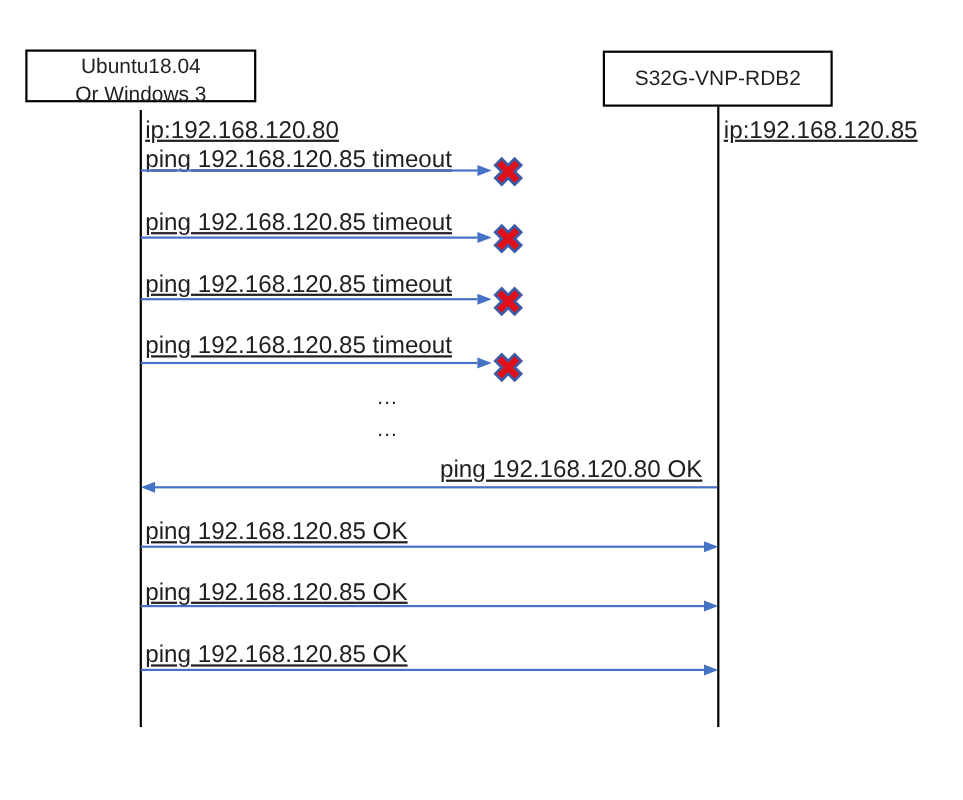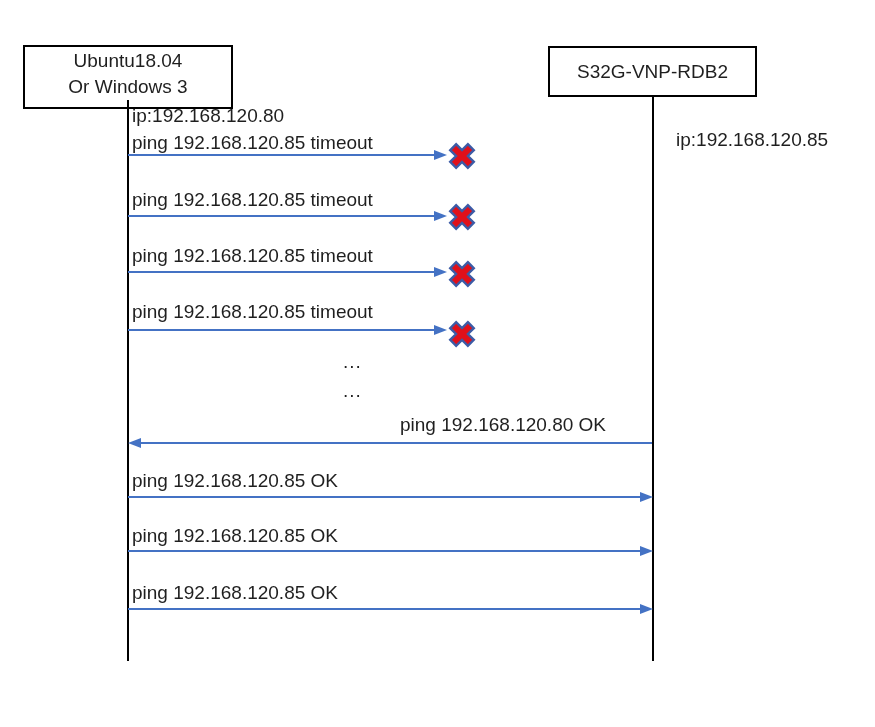--- a/index.html
+++ b/index.html
@@ -19,42 +19,43 @@
 
   .actor-box {
     position: absolute;
     box-sizing: border-box;
     border: 2px solid #000000;
     background: #ffffff;
     text-align: center;
     font-size: 19px;
   }
   .actor-box.left {
-    left: 23px; top: 45px; width: 210px; height: 64px;
+    left: 23px; top: 45px; width: 210px; height: 48px;
     line-height: 26px;
     padding-top: 1px;
   }
   .actor-box.right {
     left: 548px; top: 46px; width: 209px; height: 51px;
     line-height: 47px;
   }
 
   .lifeline {
     position: absolute;
     width: 2px;
     background: #000000;
   }
   .lifeline.left  { left: 127px; top: 100px; height: 561px; }
   .lifeline.right { left: 652px; top: 97px;  height: 564px; }
 
   .msg-label {
     position: absolute;
-    font-size: 19px;
+    font-size: 22px;
     white-space: nowrap;
     color: #1f1f1f;
+    text-decoration: underline;
   }
   .msg-label.right-align {
     text-align: left;
     width: 250px;
   }
 
   .msg-line {
     position: absolute;
     height: 2px;
     background: #4472C4;
@@ -98,21 +99,21 @@
     <div>Or Windows 3</div>
   </div>
   <div class="actor-box right">
     <div>S32G-VNP-RDB2</div>
   </div>
 
   <div class="lifeline left"></div>
   <div class="lifeline right"></div>
 
   <div class="msg-label" style="left:132px; top:105px;">ip:192.168.120.80</div>
-  <div class="msg-label" style="left:676px; top:105px;margin-top:24px;">ip:192.168.120.85</div>
+  <div class="msg-label" style="left:658px; top:105px;">ip:192.168.120.85</div>
 
   <div class="msg-label" style="left:132px; top:132px;">ping 192.168.120.85 timeout</div>
   <div class="msg-line" style="left:128px; top:154px; width:306px;"></div>
   <div class="arrowhead-right" style="left:434px; top:150px;"></div>
   <svg class="x-icon" style="left:447px; top:141px;" viewBox="0 0 30 30">
     <g transform="rotate(45 15 15)">
       <path d="M10.8 2.5 H19.2 V10.8 H27.5 V19.2 H19.2 V27.5 H10.8 V19.2 H2.5 V10.8 H10.8 Z" fill="#E0101A" stroke="#3C5BA6" stroke-width="2.4" stroke-linejoin="miter"></path>
     </g>
   </svg>
 

